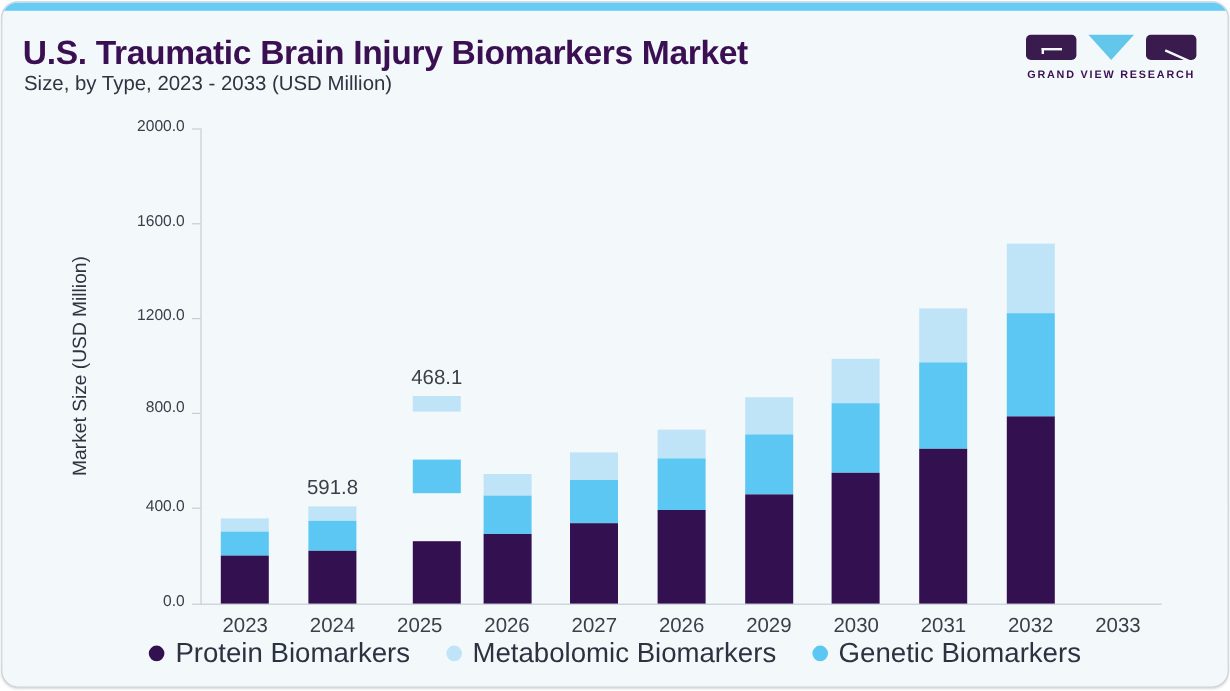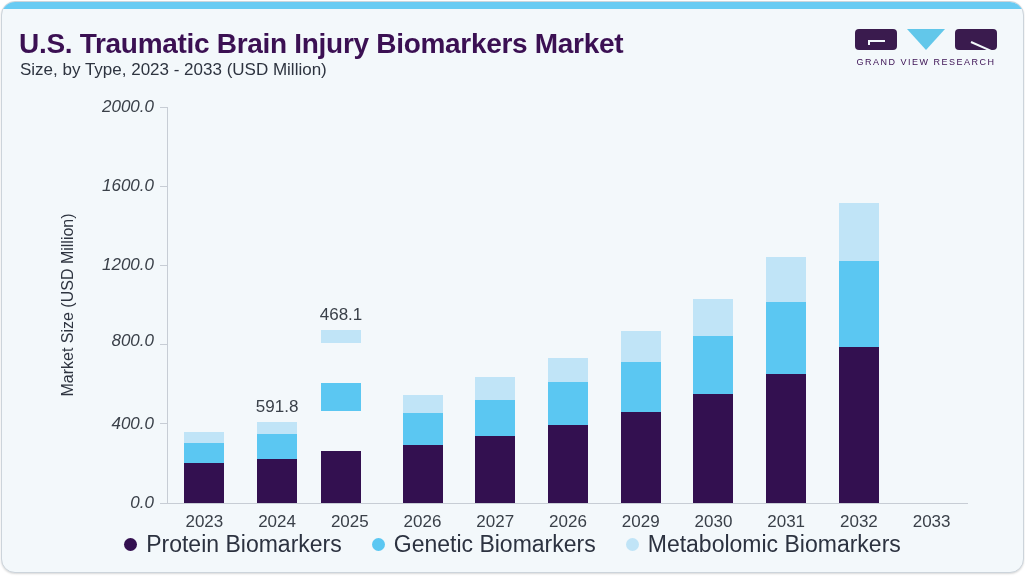--- a/index.html
+++ b/index.html
@@ -10,32 +10,32 @@
   .title{position:absolute;left:17px;top:26px;font-size:28px;font-weight:bold;letter-spacing:-0.3px;}
   .subtitle{position:absolute;left:18px;top:58px;font-size:17px;color:#2e3440;}
   
   .logo{position:absolute;right:26px;top:27px;width:142px;}
   .logo-shapes{display:flex;justify-content:space-between;align-items:flex-start;height:22px;}
   .logo-block{width:42px;height:21px;border-radius:4px;position:relative;}
   .logo-g-bar{position:absolute;left:13px;top:11px;width:17px;height:2px;background:#f3f8fb;}
   .logo-g-stub{position:absolute;left:13px;top:11px;width:2px;height:5px;background:#f3f8fb;}
   .logo-v{width:0;height:0;border-left:19px solid transparent;border-right:19px solid transparent;border-top-width:21px;border-top-style:solid;}
   .logo-r-leg{position:absolute;left:16px;top:12px;width:22px;height:2px;background:#f3f8fb;transform:rotate(24deg);transform-origin:left center;}
-  .logo-text{margin-top:6px;font-size:9px;font-weight:normal;letter-spacing:1.5px;text-align:center;white-space:nowrap;}
+  .logo-text{margin-top:6px;font-size:9px;font-weight:bold;letter-spacing:1.5px;text-align:center;white-space:nowrap;}
   
   .y-axis-title{position:absolute;left:66px;top:303px;transform:translate(-50%,-50%) rotate(-90deg);
                 font-size:16px;color:#2e3440;white-space:nowrap;}
   .plot{position:absolute;left:165px;top:105px;width:800px;height:396px;
         border-left:1px solid #c7cdd5;border-bottom:1px solid #c7cdd5;}
   .bar-group{position:absolute;bottom:0;width:40px;display:flex;flex-direction:column-reverse;}
   .bar-seg{width:100%;}
   .bar-label{position:absolute;bottom:100%;margin-bottom:5px;left:50%;transform:translateX(-50%);
              font-size:17px;color:#3a4049;white-space:nowrap;}
   .x-label{position:absolute;width:72px;text-align:center;font-size:17px;color:#3a4049;}
-  .y-tick-label{position:absolute;width:72px;text-align:right;font-size:17px;color:#3a4049;font-style:italic;}
+  .y-tick-label{position:absolute;width:72px;text-align:right;font-size:13px;color:#3a4049;}
   .y-tick-mark{position:absolute;height:1px;width:7px;background:#c7cdd5;}
   
   .legend{position:absolute;left:0;bottom:14px;width:100%;display:flex;justify-content:center;gap:30px;}
   .legend-item{display:flex;align-items:center;gap:9px;}
   .legend-dot{width:13px;height:13px;border-radius:50%;}
   .legend-label{font-size:23px;color:#2c3240;}
 </style>
 </head>
 <body>
 
@@ -80,21 +80,21 @@
         <div class="bar-seg" style="height: 10.7514px; background: rgb(192, 228, 247);"></div>
       </div>
       <div class="x-label" style="left: 0.363636px; top: 405px;">2023</div>
       <div class="bar-group" style="left: 89.0909px;">
         <div class="bar-seg" style="height: 44.352px; background: rgb(51, 16, 80);"></div>
         <div class="bar-seg" style="height: 24.3342px; background: rgb(91, 199, 242);"></div>
         <div class="bar-seg" style="height: 12.4146px; background: rgb(192, 228, 247);"></div>
         <div class="bar-label">591.8</div>
       </div>
       <div class="x-label" style="left: 73.0909px; top: 405px;">2024</div>
-      <div class="bar-group" style="left: 153px; gap: 40px;">
+      <div class="bar-group" style="left: 176px; gap: 40px;">
         <div class="bar-seg" style="height: 52.074px; background: rgb(51, 16, 80);"></div>
         <div class="bar-seg" style="height: 27.7596px; background: rgb(91, 199, 242);"></div>
         <div class="bar-seg" style="height: 12.8502px; background: rgb(192, 228, 247);"></div>
         <div class="bar-label">468.1</div>
       </div>
       <div class="x-label" style="left: 145.818px; top: 405px;">2025</div>
       <div class="bar-group" style="left: 234.545px;">
         <div class="bar-seg" style="height: 57.9546px; background: rgb(51, 16, 80);"></div>
         <div class="bar-seg" style="height: 31.7988px; background: rgb(91, 199, 242);"></div>
         <div class="bar-seg" style="height: 17.8002px; background: rgb(192, 228, 247);"></div>
@@ -138,21 +138,21 @@
       <div class="x-label" style="left: 654.909px; top: 405px;">2032</div>
       <div class="x-label" style="left: 727.636px; top: 405px;">2033</div>
     </div>
 
   <div class="legend">
     <div class="legend-item">
       <span class="legend-dot" style="background: rgb(51, 16, 80);"></span>
       <span class="legend-label">Protein Biomarkers</span>
     </div>
     <div class="legend-item">
+      <span class="legend-dot" style="background: rgb(192, 228, 247);"></span>
+      <span class="legend-label">Metabolomic Biomarkers</span>
+    </div>
+    <div class="legend-item">
       <span class="legend-dot" style="background: rgb(91, 199, 242);"></span>
       <span class="legend-label">Genetic Biomarkers</span>
-    </div>
-    <div class="legend-item">
-      <span class="legend-dot" style="background: rgb(192, 228, 247);"></span>
-      <span class="legend-label">Metabolomic Biomarkers</span>
     </div>
   </div>
 </div>
 
 </body></html>

